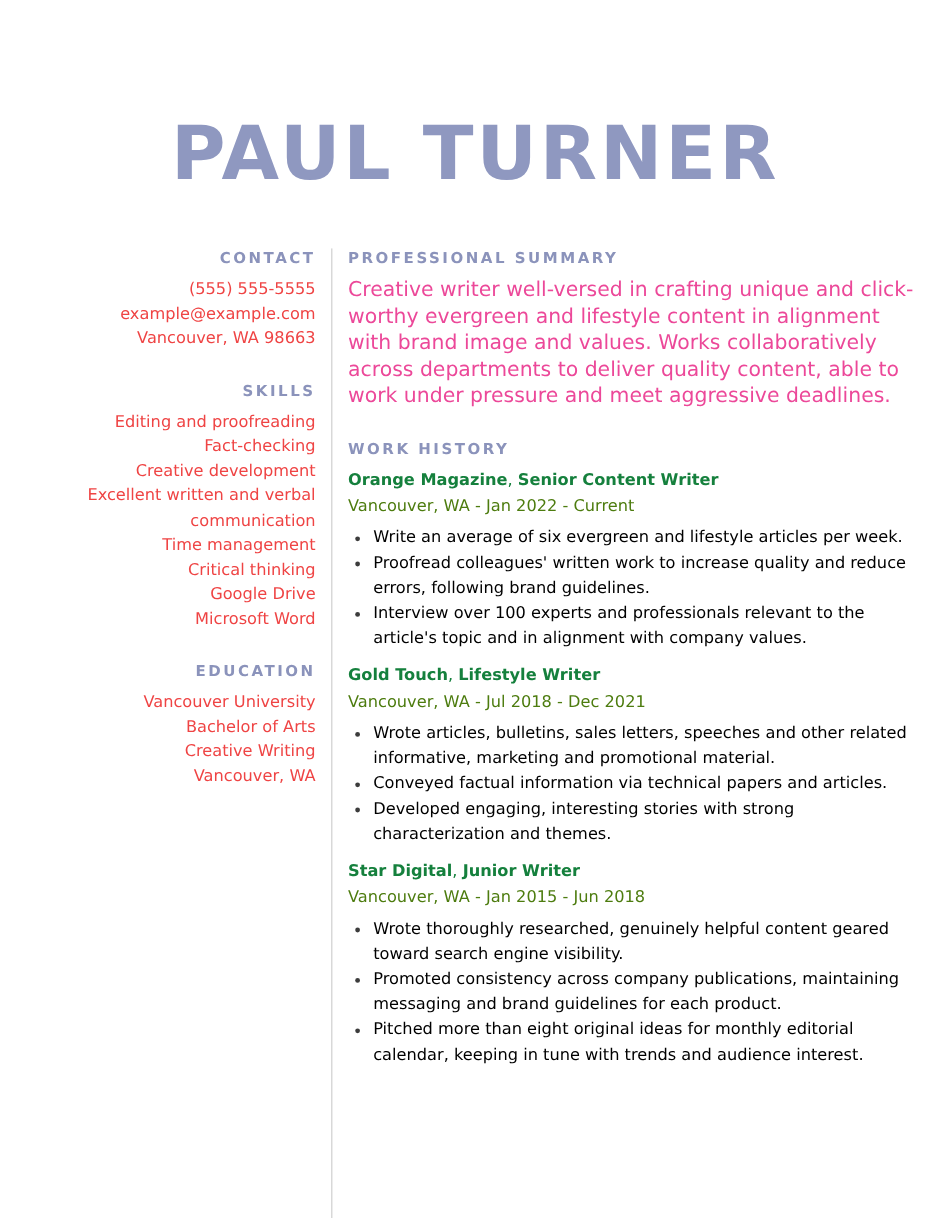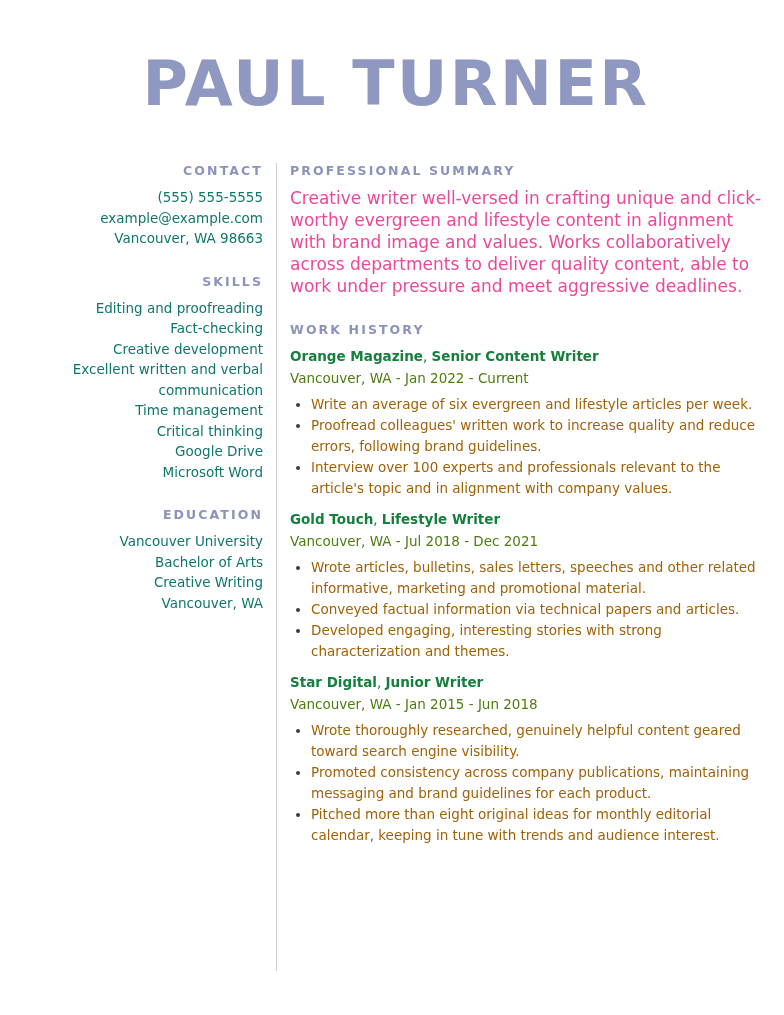--- a/index.html
+++ b/index.html
@@ -15,20 +15,21 @@
     position: relative;
     overflow: hidden;
   }
 
   .page {
     width: 784px;
     height: 959px;
     position: relative;
     background: #ffffff;
     box-sizing: border-box;
+    margin-top: 44px;
   }
 
   
   .name-header {
     position: absolute;
     left: 0;
     right: 0;
     top: 48px;
     text-align: center;
     padding-left: 8px;
@@ -96,21 +97,21 @@
 
   
   .left-list {
     list-style: none;
     margin: 0;
     padding: 0;
   }
   .left-list li {
     font-size: 13.5px;
     line-height: 20.5px;
-    color: #0f766e;
+    color: #ef4444;
   }
 
   
   .summary-text {
     font-size: 17px;
     line-height: 22px;
     color: #ec4899;
     margin: 9px 0 0 0;
   }
 
@@ -143,21 +144,21 @@
 
   .job-bullets {
     list-style: none;
     margin: 5px 0 0 0;
     padding: 0;
   }
   .job-bullets li {
     position: relative;
     font-size: 13.5px;
     line-height: 21px;
-    color: #a16207;
+    color: #000000;
     padding-left: 21px;
     margin-bottom: 0;
   }
   .job-bullets li .bullet-dot {
     position: absolute;
     left: 6px;
     top: 8.5px;
     width: 4px;
     height: 4px;
     border-radius: 50%;

